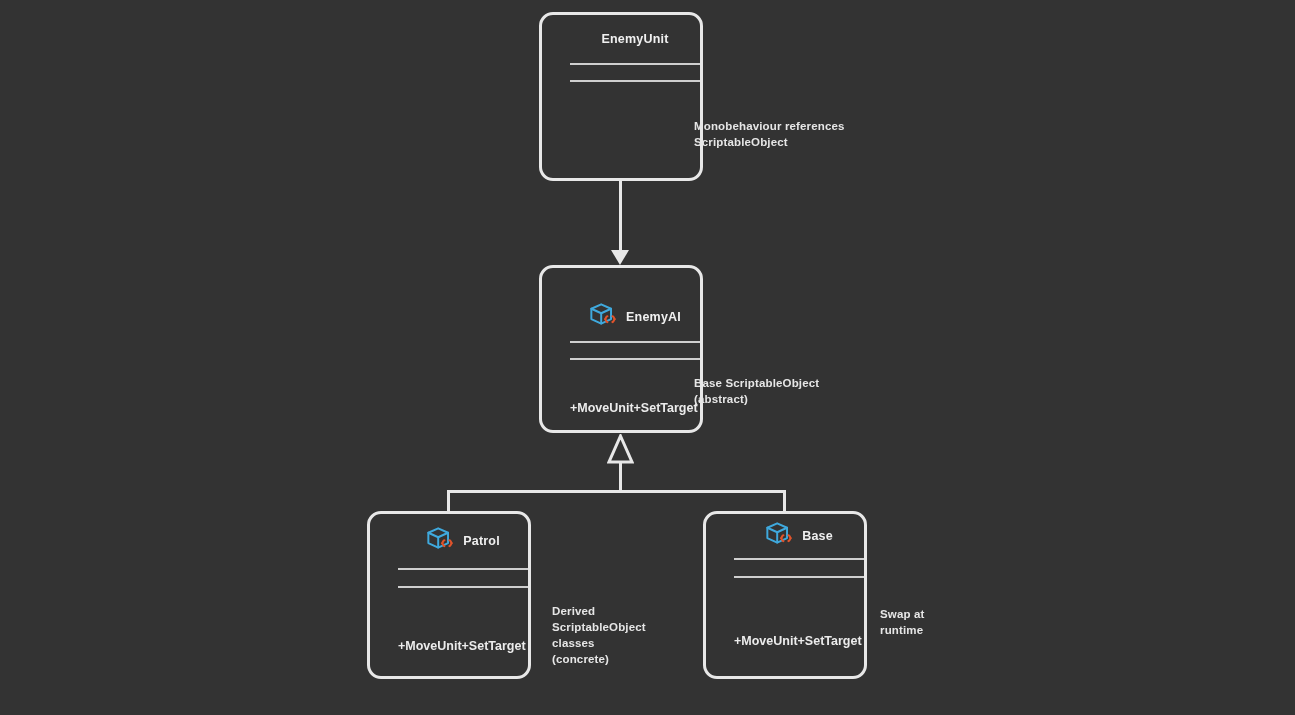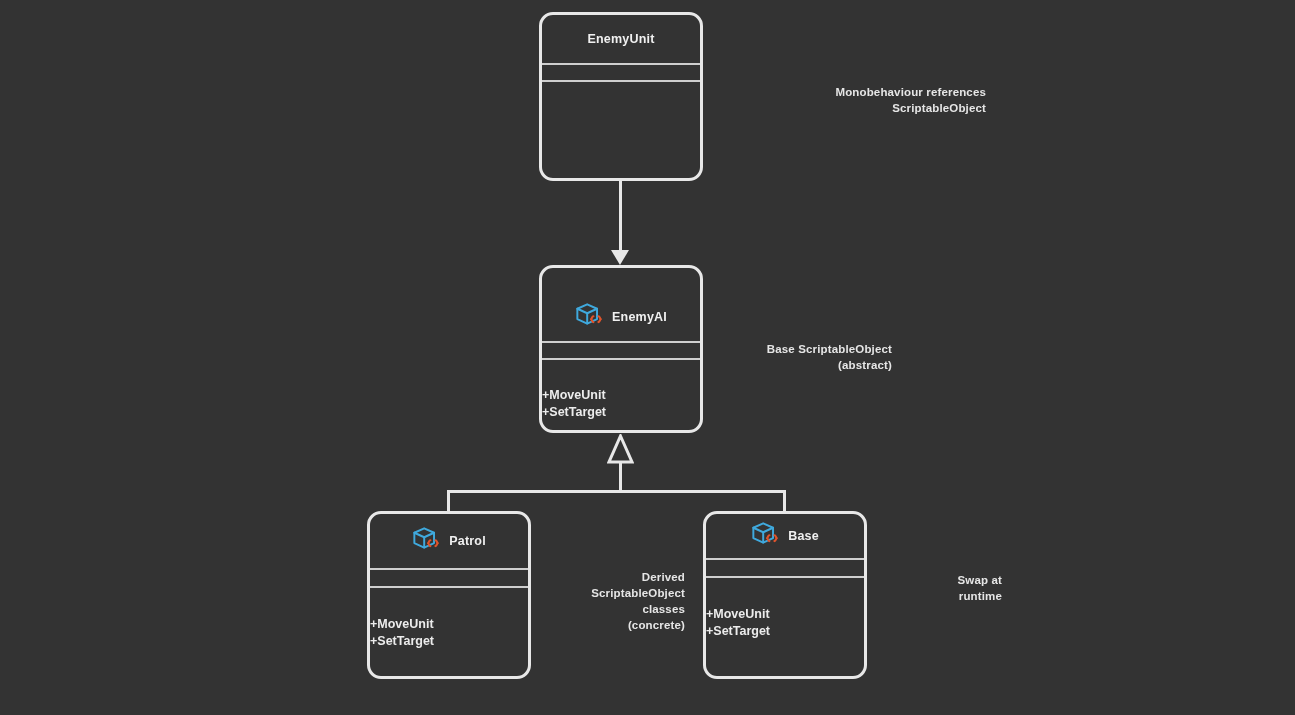--- a/index.html
+++ b/index.html
@@ -22,20 +22,21 @@
   
   .uml-box {
     position: absolute;
     box-sizing: border-box;
     border: 3px solid #e8e8e8;
     border-radius: 14px;
     background: #333333;
     display: flex;
     flex-direction: column;
     overflow: hidden;
+    padding-left: 28px;
   }
   .uml-title {
     box-sizing: border-box;
     display: flex;
     align-items: center;
     justify-content: center;
     gap: 7px;
     border-bottom: 2px solid #cfcfcf;
     flex: 0 0 auto;
   }
@@ -48,21 +49,21 @@
   }
   .uml-attrs {
     box-sizing: border-box;
     border-bottom: 2px solid #cfcfcf;
     flex: 0 0 auto;
   }
   .uml-methods {
     box-sizing: border-box;
     flex: 1 1 auto;
     display: flex;
-    flex-direction: column;
+    align-items: center;
     justify-content: flex-start;
   }
   .uml-method {
     color: #ececec;
     font-size: 12.5px;
     font-weight: bold;
     line-height: 1.32;
     white-space: nowrap;
   }
 
@@ -94,23 +95,24 @@
     line-height: 0;
   }
 
   
   .note {
     position: absolute;
     color: #e6e6e6;
     font-size: 11.5px;
     font-weight: bold;
     line-height: 1.38;
-    text-align: right;
+    text-align: left;
     letter-spacing: 0.15px;
     white-space: pre-line;
+    margin-top: 34px;
   }
 </style>
 </head>
 <body>
 
 <div id="canvas">
 
   <div class="conn conn-v" style="left:619px; top:180px; height:72px;"></div>
   <div class="arrow-solid" style="left:611px; top:250px;"></div>
 

